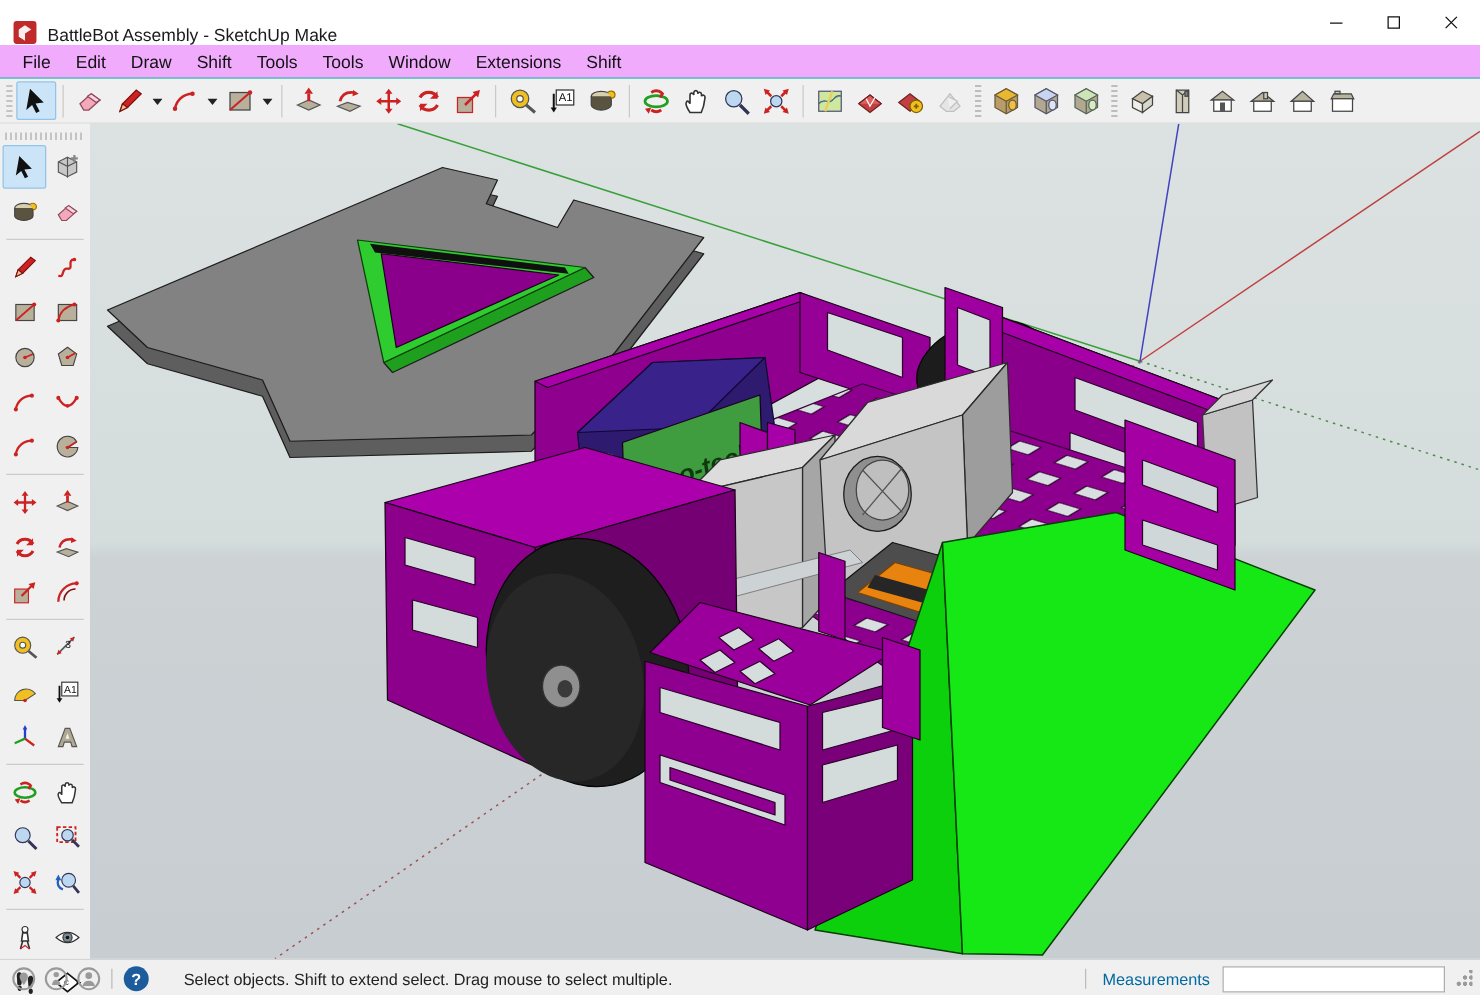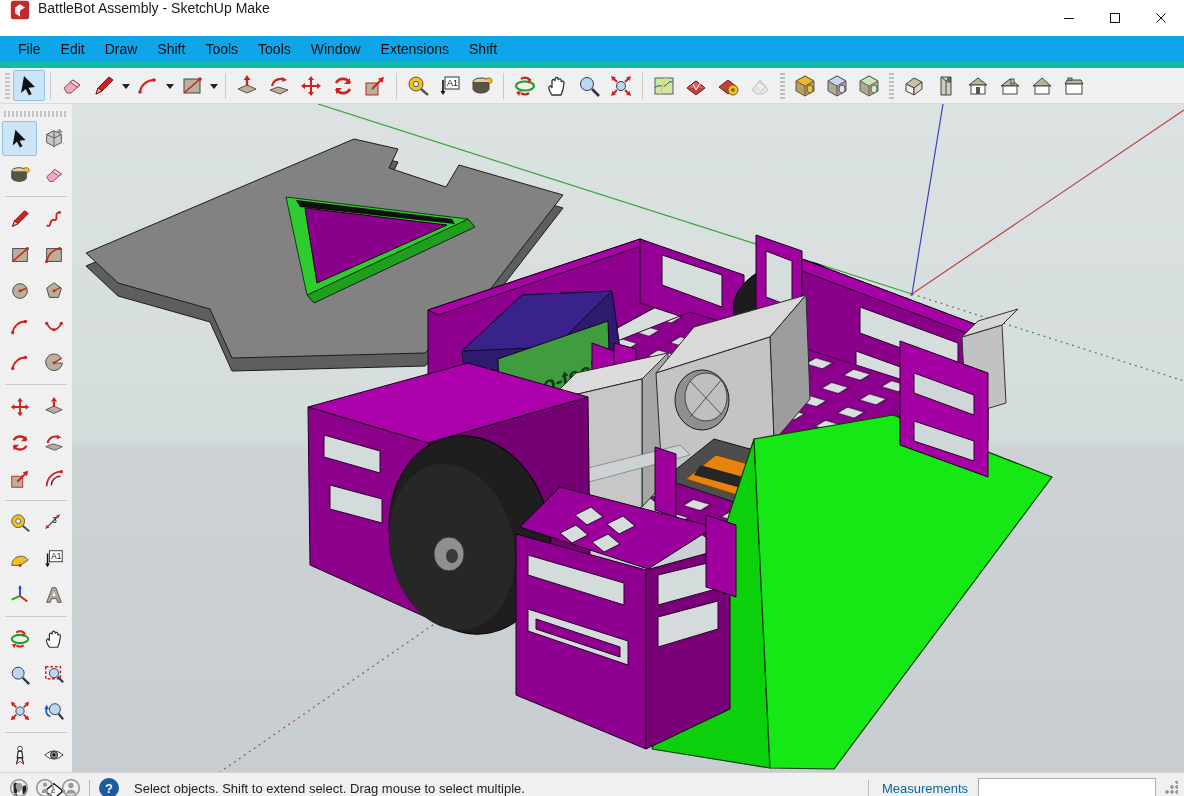--- a/index.html
+++ b/index.html
@@ -1,25 +1,25 @@
 <!DOCTYPE html>
 <html><head>
 <meta charset="utf-8">
 <style>
   html,body{margin:0;padding:0;background:#666;}
   .app{position:relative;width:1184px;height:796px;background:#f0f0f0;
        font-family:"Liberation Sans",sans-serif;outline:1px solid #8a9096;overflow:hidden;}
   
-  .titlebar{height:36px;background:#fff;display:flex;align-items:flex-start;}
+  .titlebar{height:36px;background:#fff;display:flex;align-items:flex-end;}
   .titlebar .logo{width:20px;height:20px;margin:0 8px 0 10px;}
   .title-text{font-size:14px;color:#1a1a1a;}
   .win-controls{margin-left:auto;display:flex;height:36px;}
   .win-btn{width:46px;height:36px;display:flex;align-items:center;justify-content:center;}
   
-  .menubar{height:26px;background:#0ea5e9;display:flex;align-items:center;padding-left:8px;border-bottom:6px solid #14b8a6;}
+  .menubar{height:26px;background:#f0abfc;display:flex;align-items:center;padding-left:8px;border-bottom:1px solid #14b8a6;}
   .menu-item{font-size:14px;color:#111;padding:3px 10px;cursor:default;}
   
   .toolbar{height:35px;background:#f0f0f0;display:flex;align-items:center;padding-left:2px;border-bottom:1px solid #dadada;}
   .tb-btn{width:30px;height:29px;display:flex;align-items:center;justify-content:center;border:1px solid transparent;border-radius:2px;}
   .tb-btn.active{background:#cce4f7;border-color:#92c3e8;}
   .tb-btn.disabled{opacity:.45;}
   .tb-caret{width:12px;height:29px;display:flex;align-items:center;justify-content:center;}
   .tb-sep{width:1px;height:26px;background:#c9c9c9;margin:0 5px;}
   .tb-dots{width:5px;height:26px;margin:0 4px;background:repeating-linear-gradient(to bottom,#bdbdbd 0 2px,transparent 2px 4px);}
   .grip-v{width:5px;height:26px;margin:0 3px;background:repeating-linear-gradient(to bottom,#c4c4c4 0 2px,transparent 2px 4px);}
@@ -35,21 +35,21 @@
   .pal-btn.active{background:#cce4f7;border-color:#92c3e8;}
   .pal-sep{grid-column:1/3;height:1px;background:#cccccc;margin:3px 3px;}
   .viewport{flex:1;position:relative;background:#d6dddd;}
   .viewport svg{display:block;}
   
   .statusbar{height:30px;background:#f0f0f0;border-top:1px solid #d4d4d4;display:flex;align-items:center;padding:0 6px;}
   .st-circle{width:20px;height:20px;margin:0 3px;}
   .st-div{width:1px;height:16px;background:#bbb;margin:0 5px;}
   .help-circle{width:20px;height:20px;border-radius:50%;background:#1c5c9c;color:#fff;font-size:13px;font-weight:bold;
                display:flex;align-items:center;justify-content:center;margin:0 4px;}
-  .hint{font-size:13px;color:#222;margin-left:11px;}
+  .hint{font-size:13px;color:#222;margin-left:24px;}
   .st-right{margin-left:auto;display:flex;align-items:center;}
   .meas-label{font-size:13px;color:#0369a1;margin:0 10px 0 8px;}
   .meas-input{width:168px;height:19px;border:1px solid #aeaeae;background:#fff;font-size:12px;padding:0 4px;}
   .grip-corner{width:14px;height:14px;margin-left:8px;
      background:radial-gradient(circle at 3px 11px,#9a9a9a 1.5px,transparent 2px),
                 radial-gradient(circle at 8px 11px,#9a9a9a 1.5px,transparent 2px),
                 radial-gradient(circle at 13px 11px,#9a9a9a 1.5px,transparent 2px),
                 radial-gradient(circle at 8px 6px,#9a9a9a 1.5px,transparent 2px),
                 radial-gradient(circle at 13px 6px,#9a9a9a 1.5px,transparent 2px),
                 radial-gradient(circle at 13px 1px,#9a9a9a 1.5px,transparent 2px);}

